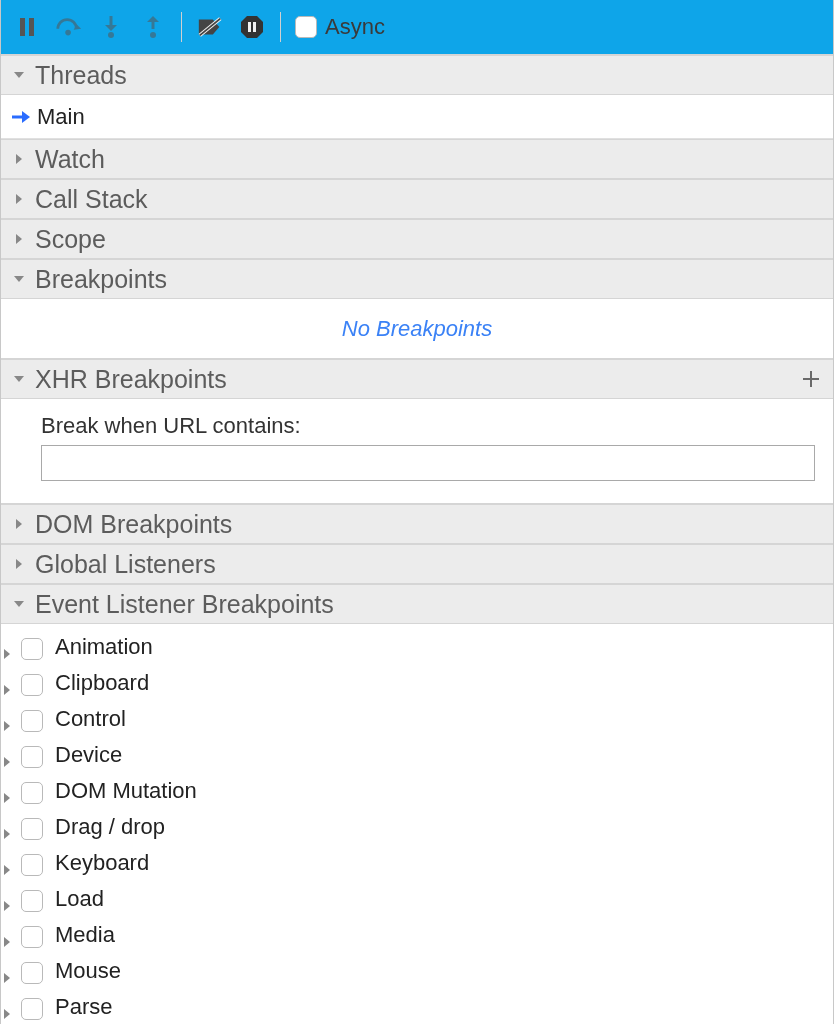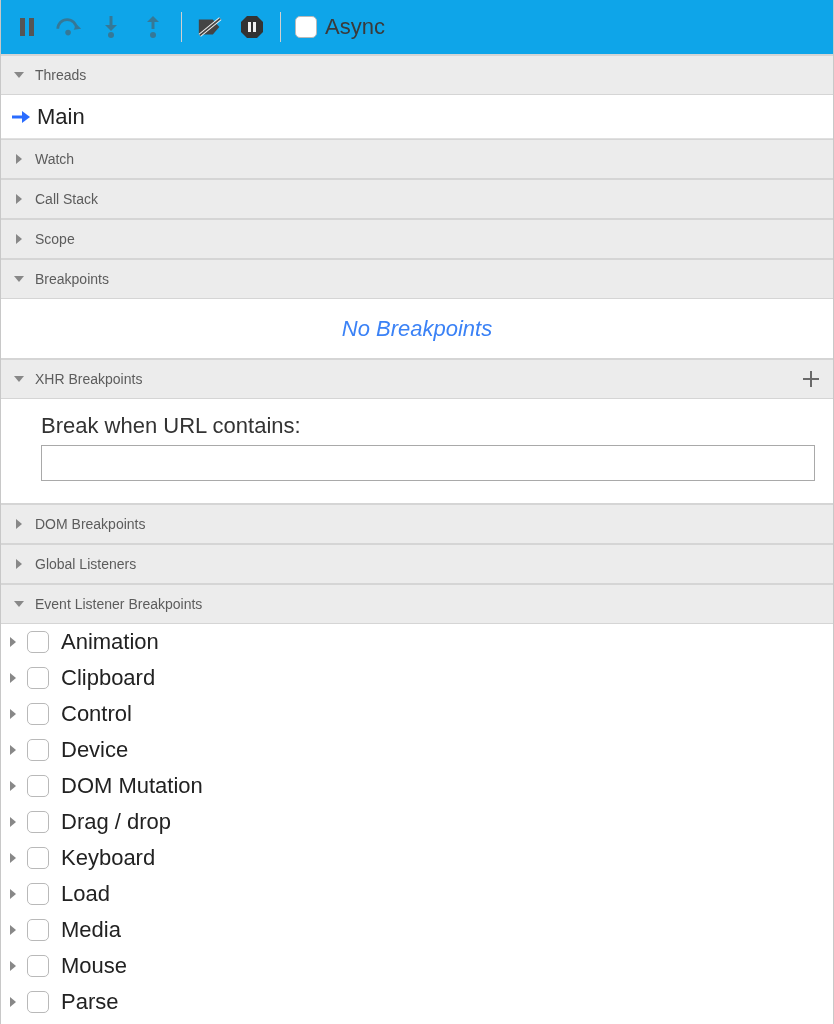--- a/index.html
+++ b/index.html
@@ -54,21 +54,21 @@
   }
   .panel-header {
     background: #ececec;
     border-top: 1px solid #d5d5d5;
     border-bottom: 1px solid #d5d5d5;
     height: 40px;
     display: flex;
     align-items: center;
     padding: 0 12px 0 12px;
     color: #5c5c5c;
-    font-size: 14px;
+    font-size: 25px;
     cursor: pointer;
   }
   .panel-header .tri {
     width: 14px;
     margin-right: 8px;
     color: #888;
     display: inline-flex;
   }
   .panel-header .plus {
     margin-left: auto;
@@ -113,22 +113,22 @@
     width: 100%;
     height: 36px;
     border: 1px solid #a9a9a9;
     background: #fff;
     font-size: 20px;
     padding: 2px 6px;
   }
   .evt-item {
     height: 36px;
     display: flex;
-    align-items: center;
-    padding: 0 6px;
+    align-items: flex-end;
+    padding: 0 0;
     gap: 6px;
     color: #222;
   }
   .evt-tri {
     width: 14px;
     color: #888;
     display: inline-flex;
   }
   .evt-check {
     width: 22px;

